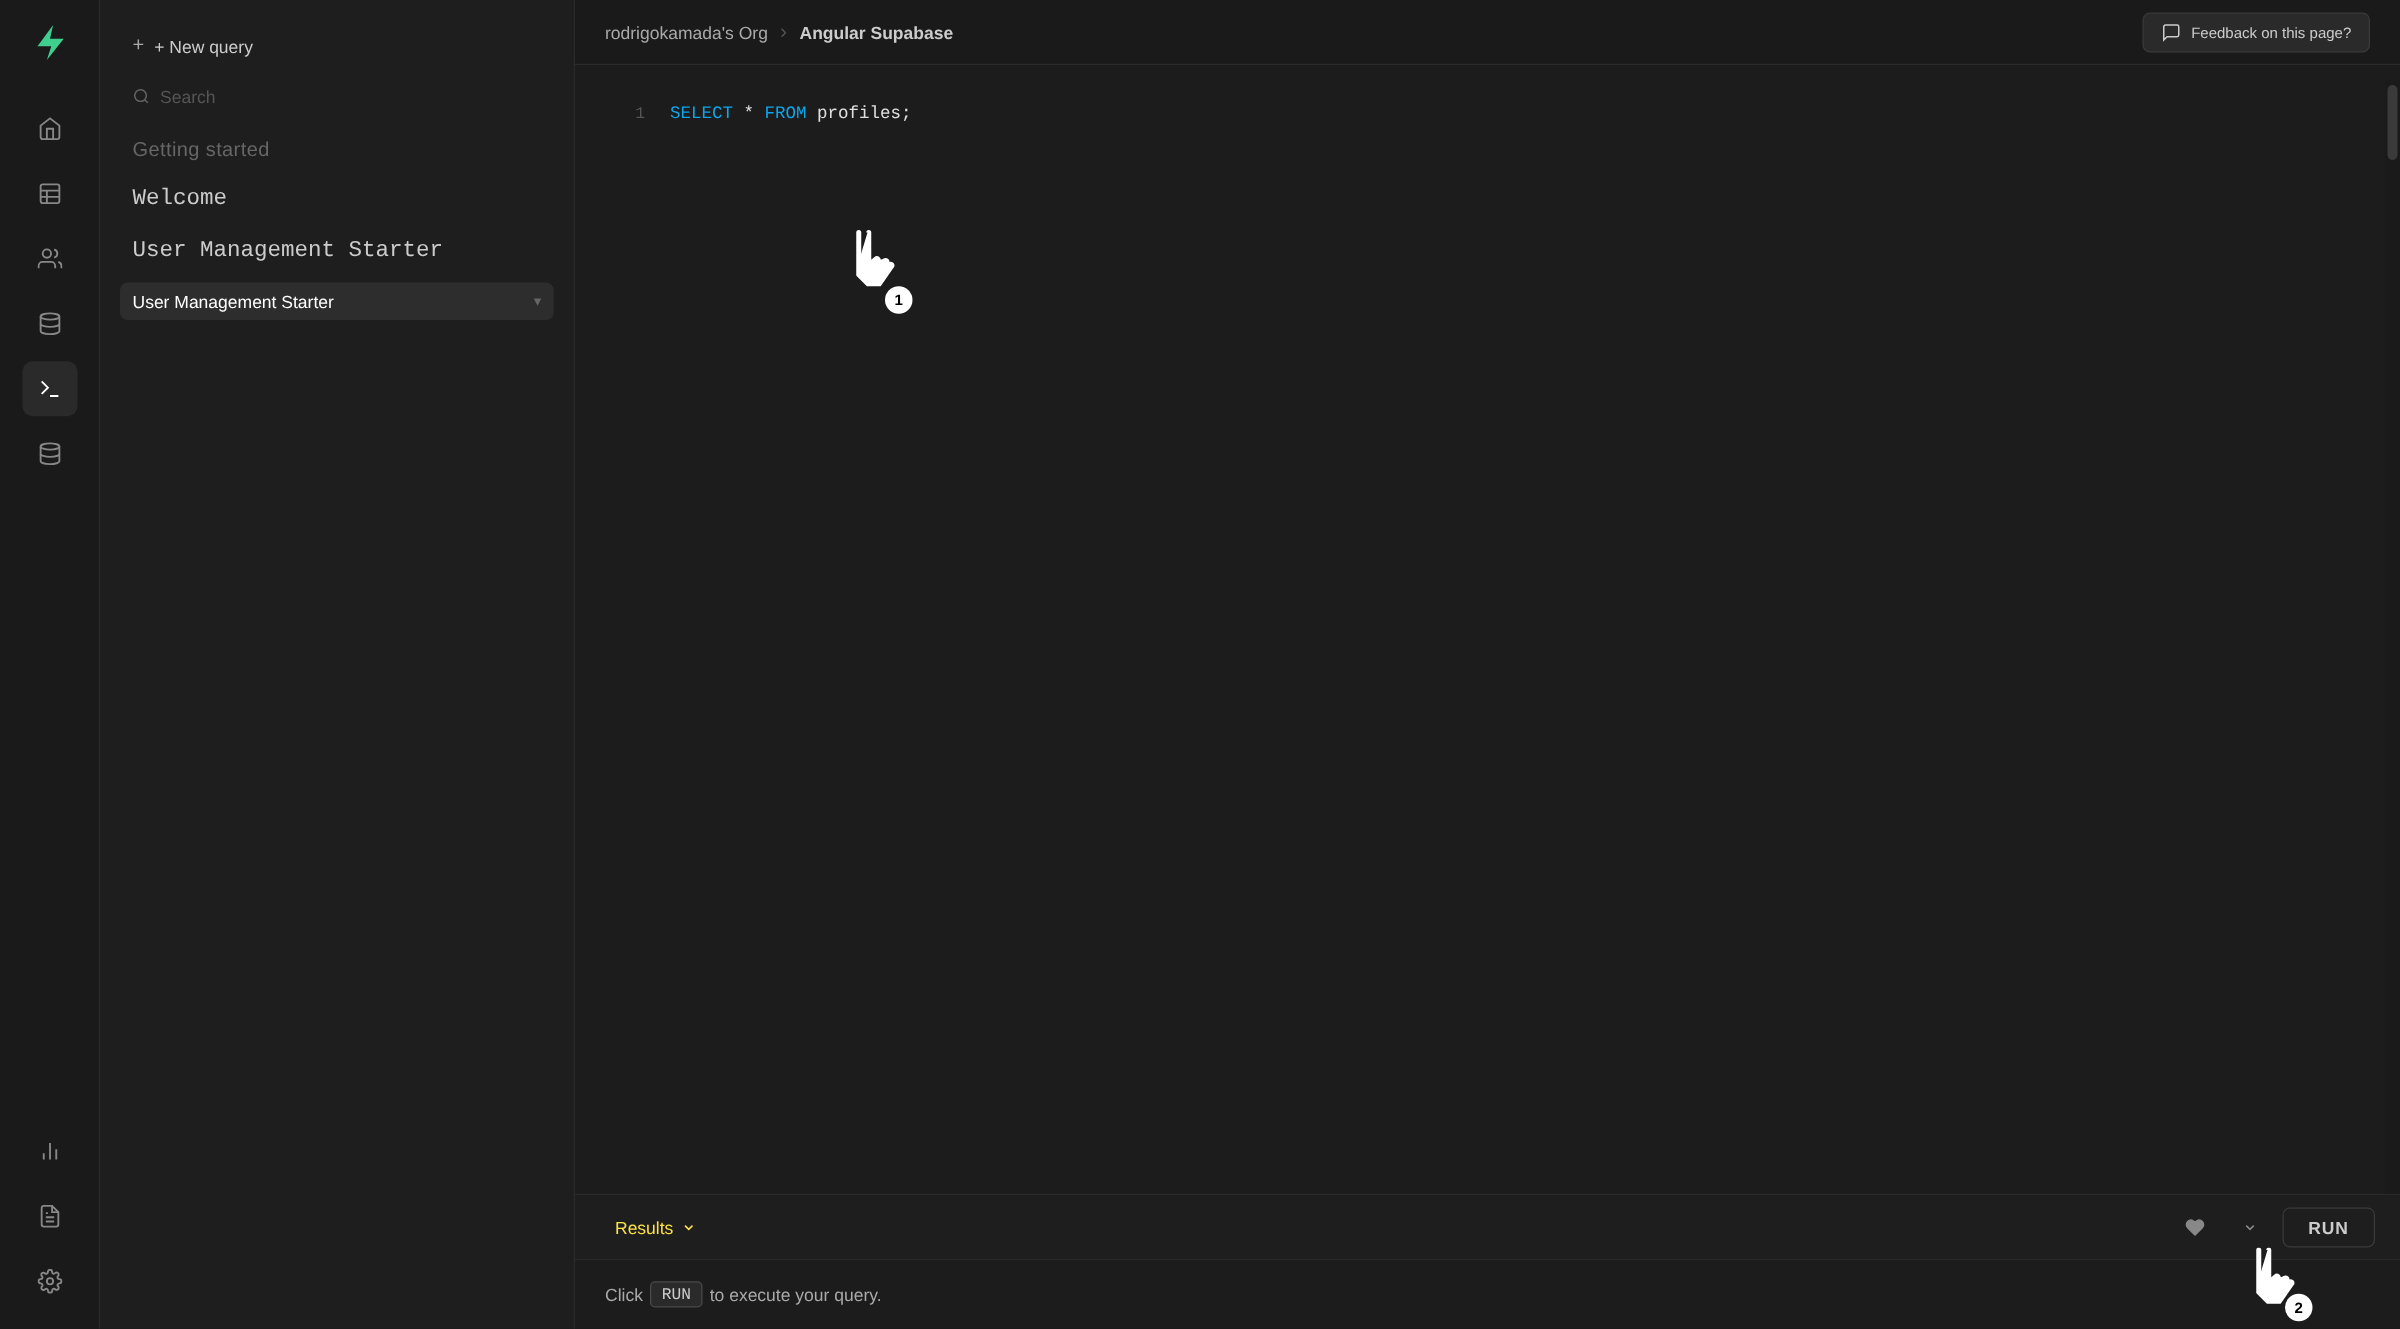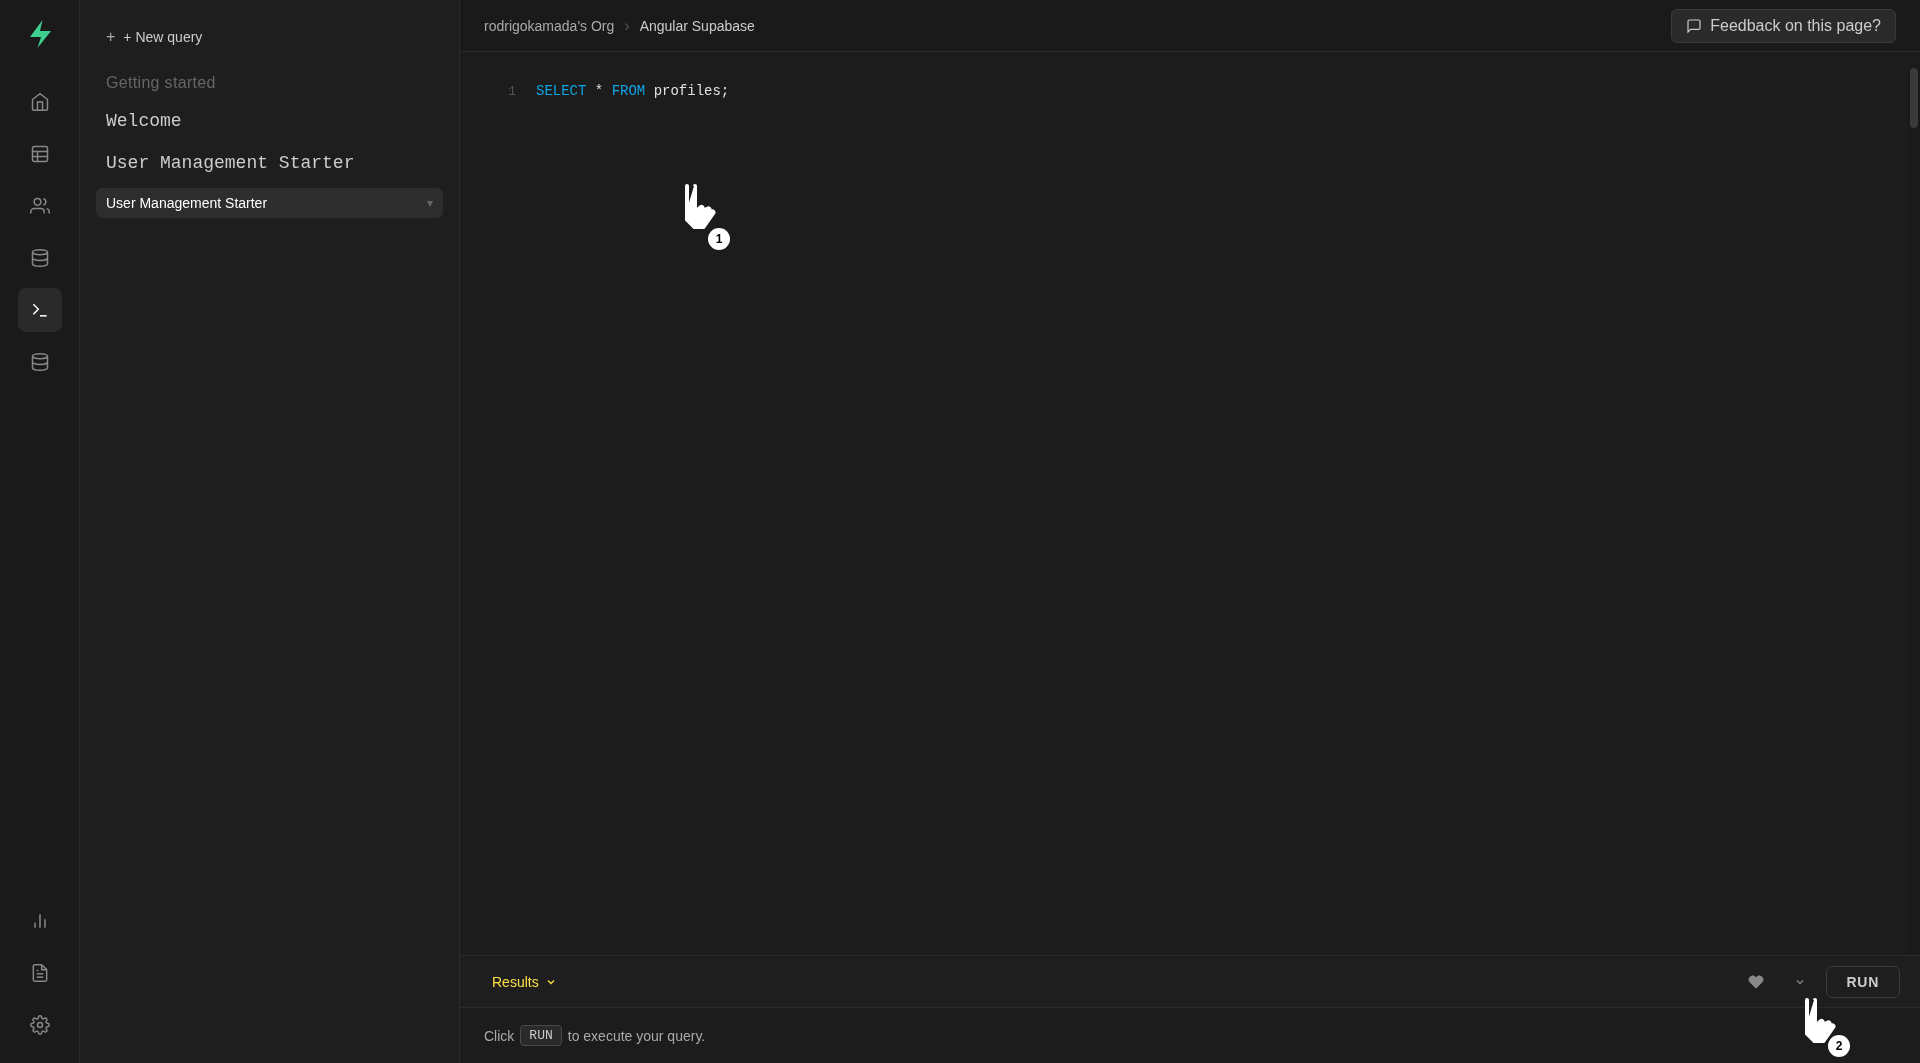--- a/index.html
+++ b/index.html
@@ -133,33 +133,33 @@
       gap: 10px;
       font-size: 14px;
       color: #aaa;
     }
     .breadcrumb-sep {
       color: #555;
       font-size: 16px;
     }
     .breadcrumb-current {
       color: #ccc;
-      font-weight: 400;
+      font-weight: 700;
       text-align: center;
     }
     .feedback-btn {
       display: flex;
       align-items: center;
       gap: 8px;
       padding: 7px 14px;
       border: 1px solid #3a3a3a;
       border-radius: 6px;
       background: #2a2a2a;
       color: #ccc;
-      font-size: 16px;
+      font-size: 12px;
       cursor: pointer;
     }
 
     
     .editor-area {
       flex: 1;
       background: #1c1c1c;
       position: relative;
       overflow: hidden;
       display: flex;
@@ -398,20 +398,27 @@
   </div>
 </div>
 
 <div class="sidebar">
 
   <div class="sidebar-new-query">
     <span style="font-size:16px; color:#aaa;">+</span>
     <span>+ New query</span>
   </div>
 
+  <div class="sidebar-search">
+    <svg width="14" height="14" viewBox="0 0 24 24" fill="none" stroke="#666" stroke-width="2">
+      <circle cx="11" cy="11" r="8"></circle>
+      <line x1="21" y1="21" x2="16.65" y2="16.65"></line>
+    </svg>
+    <span style="color:#555;">Search</span>
+  </div>
 
   <div class="sidebar-section-label">Getting started</div>
 
   <div class="sidebar-item">
     <span>Welcome</span>
   </div>
 
 
   <div class="sidebar-item">
     <span>User Management Starter</span>

